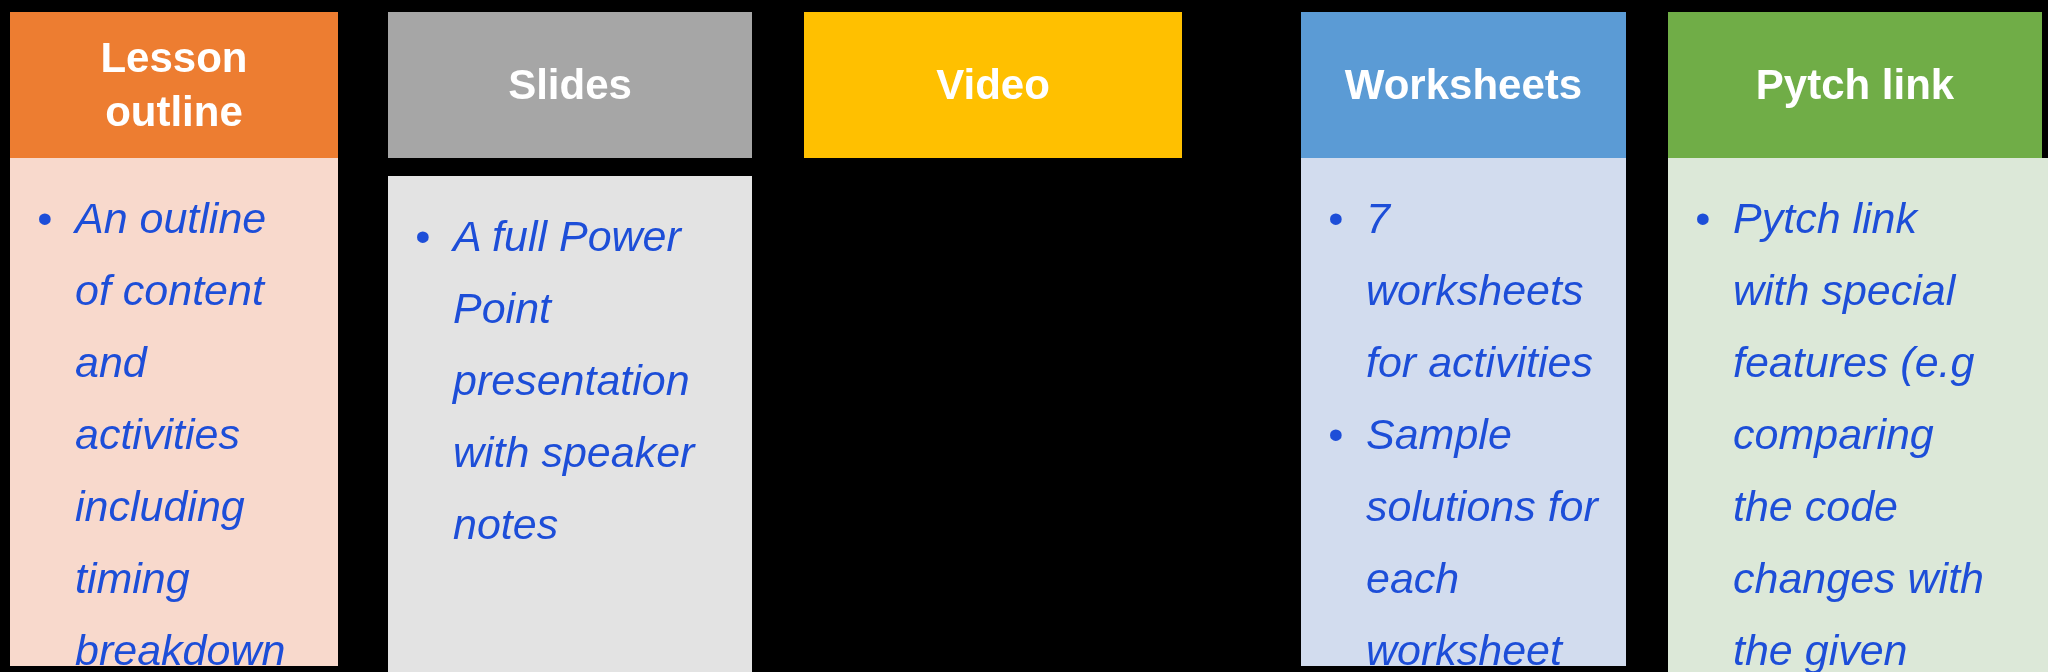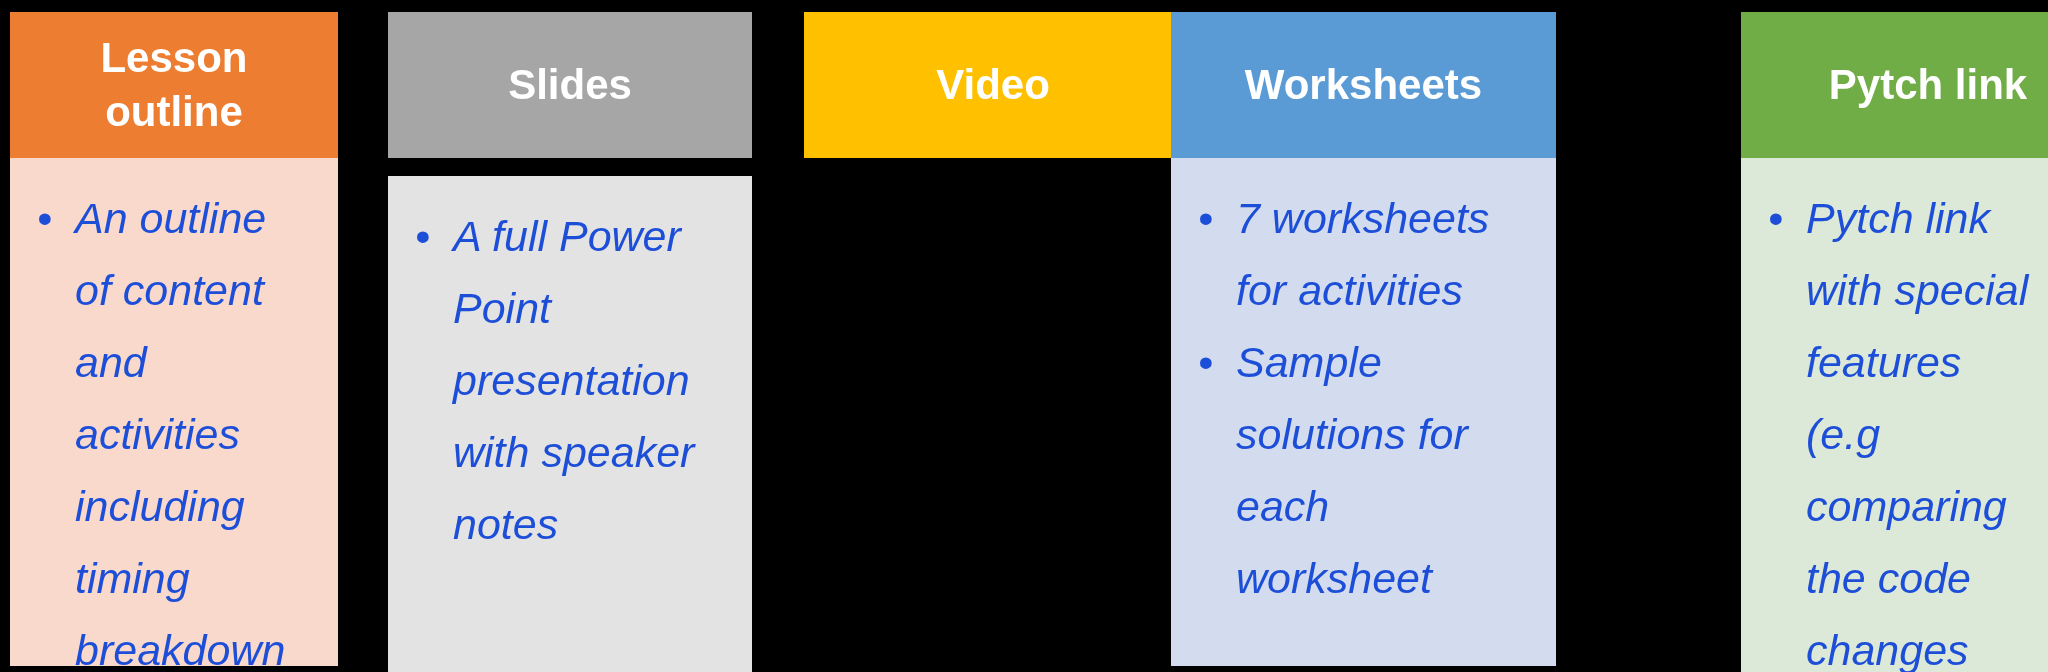--- a/index.html
+++ b/index.html
@@ -16,22 +16,22 @@
     font-family: "Liberation Sans", sans-serif;
   }
   .column {
     position: absolute;
     top: 12px;
   }
   
   .c1 { left: 10px;   width: 328px; }
   .c2 { left: 388px;  width: 364px; }
   .c3 { left: 804px;  width: 378px; }
-  .c4 { left: 1171px; width: 385px; }
-  .c5 { left: 1741px; width: 308px; }
+  .c4 { left: 1301px; width: 325px; }
+  .c5 { left: 1668px; width: 380px; }
 
   .col-header {
     height: 146px;
     display: flex;
     align-items: center;
     justify-content: center;
     text-align: center;
   }
   .col-header .hdr-label {
     color: #FFFFFF;

